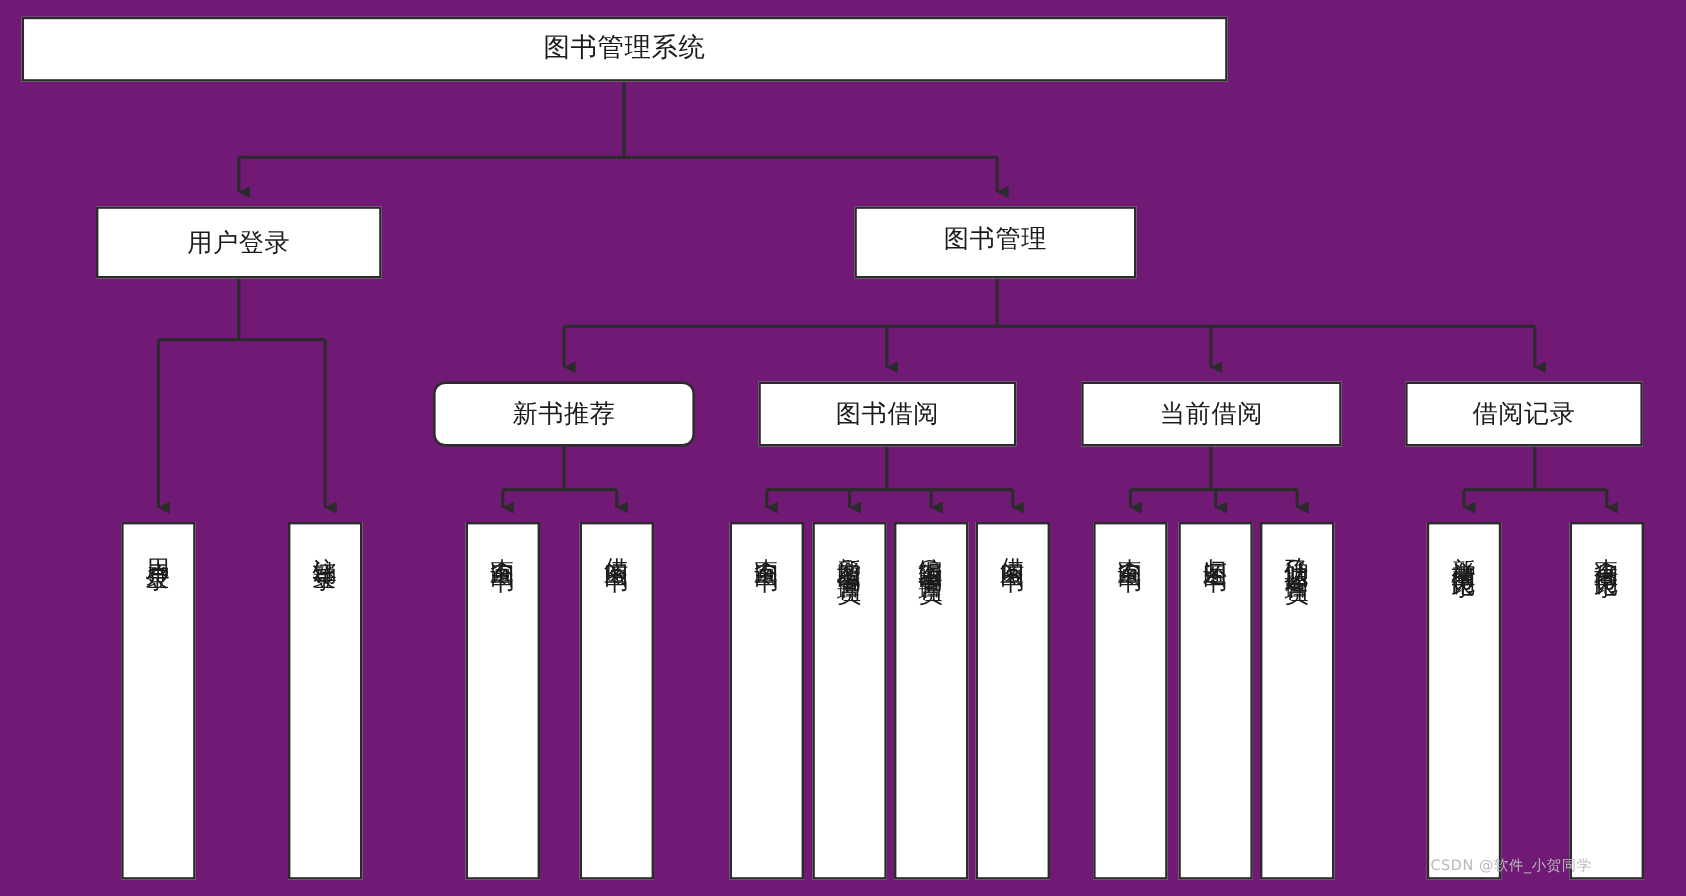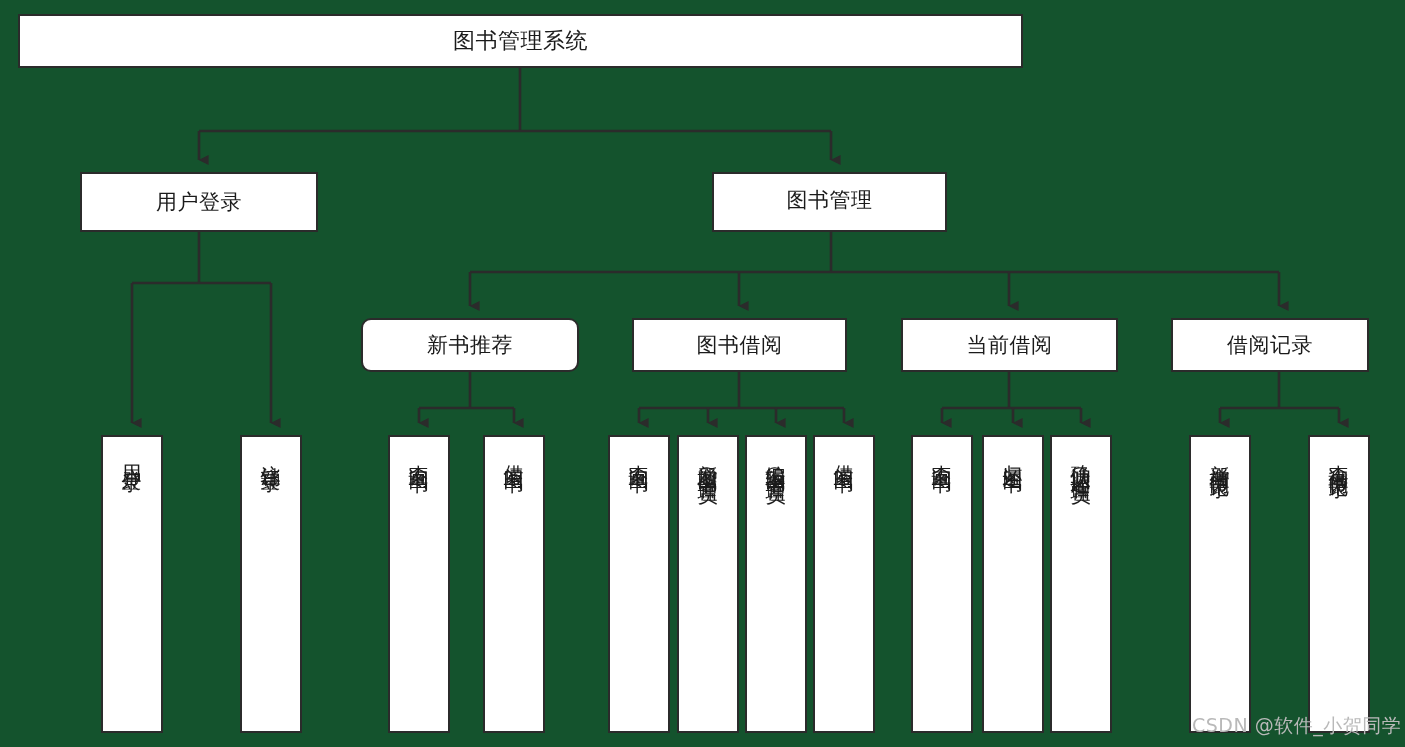--- a/index.html
+++ b/index.html
@@ -5,21 +5,21 @@
 <style>
   html,body{margin:0;padding:0;background:#ffffff;}
   body{
     font-family:"DejaVu Sans","Liberation Sans",sans-serif;
     color:#1c1c1c;
   }
   #canvas{
     position:relative;
     width:1405px;
     height:747px;
-    background:#14532d;
+    background:#701a75;
     overflow:hidden;
   }
   #edges{
     position:absolute;
     left:0; top:0;
     width:1405px;
     height:747px;
     pointer-events:none;
   }
   .node{
@@ -55,21 +55,21 @@
     text-orientation:upright;
     font-size:20px;
     letter-spacing:3px;
     line-height:1;
     white-space:nowrap;
   }
   #watermark{
     position:absolute;
     left:1192px;
     top:713px;
-    font-size:19px;
+    font-size:12px;
     color:#b9b9b9;
     white-space:nowrap;
     z-index:3;
     letter-spacing:0.5px;
   }
 </style>
 </head>
 <body>
 
 <div id="canvas">

